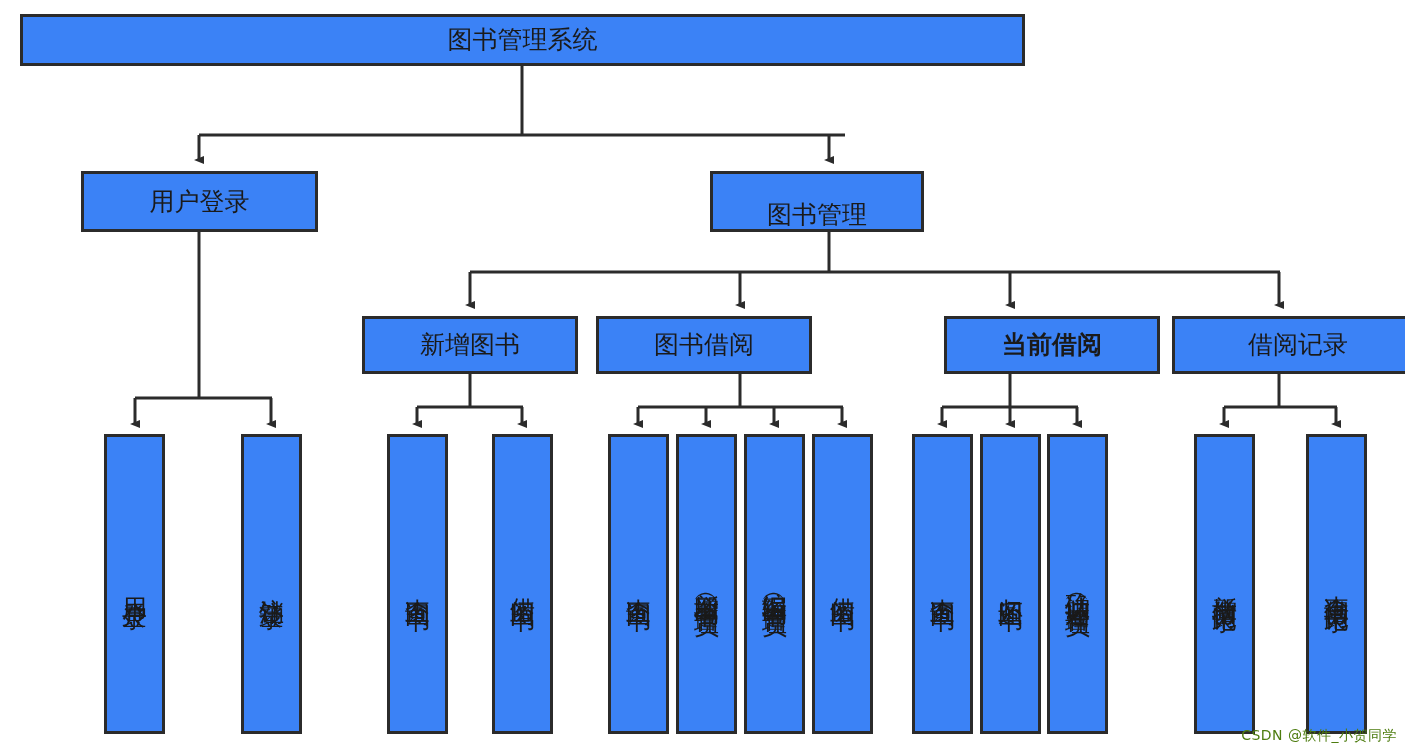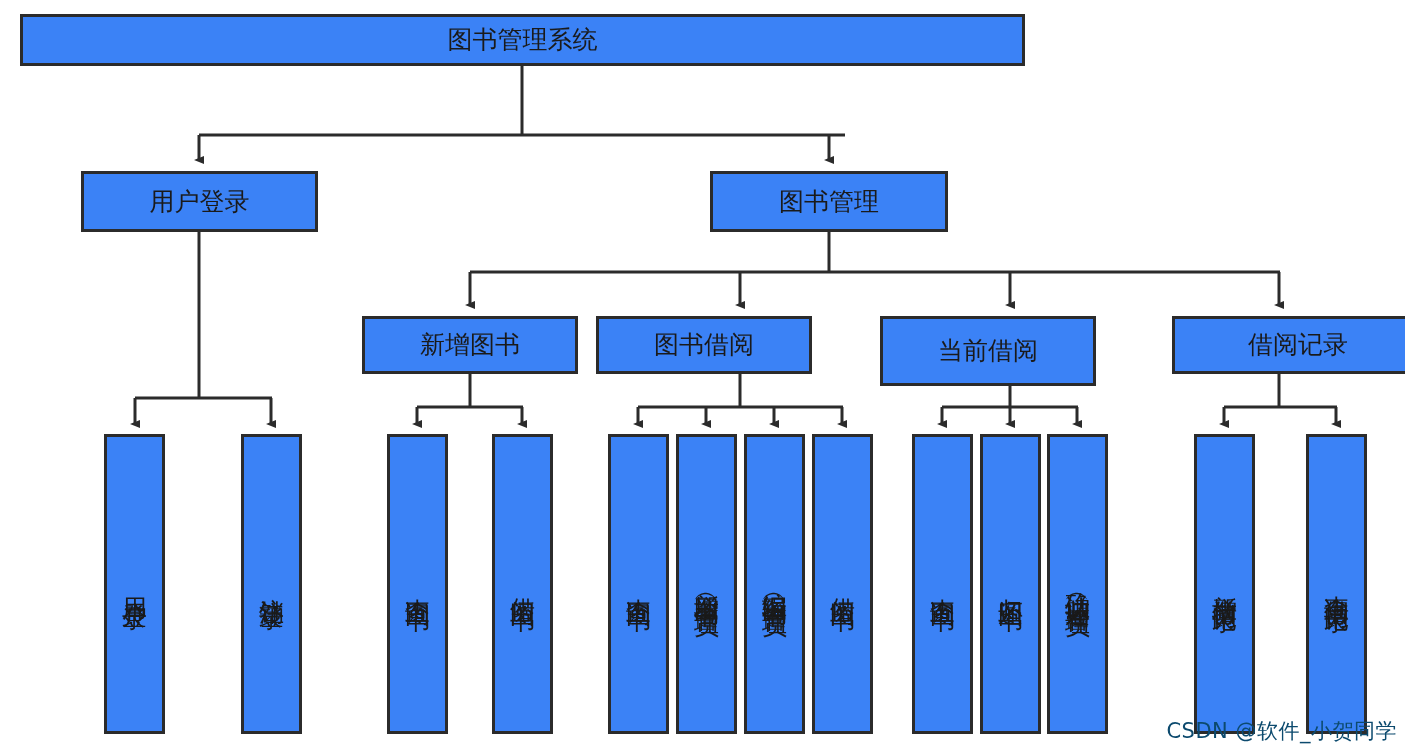--- a/index.html
+++ b/index.html
@@ -65,22 +65,22 @@
     justify-content: center;
   }
   .node.vert.topalign .label {
     align-items: flex-start;
     padding-top: 2px;
   }
   .watermark {
     position: absolute;
     right: 8px;
     bottom: 2px;
-    font-size: 21px;
-    color: #0c4a6e;
+    font-size: 14px;
+    color: #4d7c0f;
     z-index: 3;
     white-space: pre;
     letter-spacing: 0.5px;
   }
 </style>
 </head>
 <body>
 
 <div id="canvas">
 
@@ -134,31 +134,31 @@
     </g>
   </svg>
 
   <div class="node root horiz" style="left:20px; top:14px; width:1005px; height:52px;">
     <span class="label">图书管理系统</span>
   </div>
 
   <div class="node horiz" style="left:81px; top:171px; width:237px; height:61px;">
     <span class="label">用户登录</span>
   </div>
-  <div class="node horiz" style="left:710px; top:171px; width:238px; height:61px;">
+  <div class="node horiz" style="left:710px; top:171px; width:214px; height:61px;align-items:flex-end;">
     <span class="label">图书管理</span>
   </div>
 
   <div class="node horiz" style="left:362px; top:316px; width:216px; height:58px;">
     <span class="label">新增图书</span>
   </div>
   <div class="node horiz" style="left:596px; top:316px; width:216px; height:58px;">
     <span class="label">图书借阅</span>
   </div>
-  <div class="node horiz" style="left:880px; top:316px; width:216px; height:70px;">
+  <div class="node horiz" style="left:944px; top:316px; width:216px; height:58px;font-weight:bold;">
     <span class="label">当前借阅</span>
   </div>
   <div class="node horiz" style="left:1172px; top:316px; width:252px; height:58px;">
     <span class="label">借阅记录</span>
   </div>
 
   <div class="node vert" style="left:104px; top:434px; width:61px; height:300px;">
     <span class="label">用户登录</span>
   </div>
   <div class="node vert" style="left:241px; top:434px; width:61px; height:300px;">

